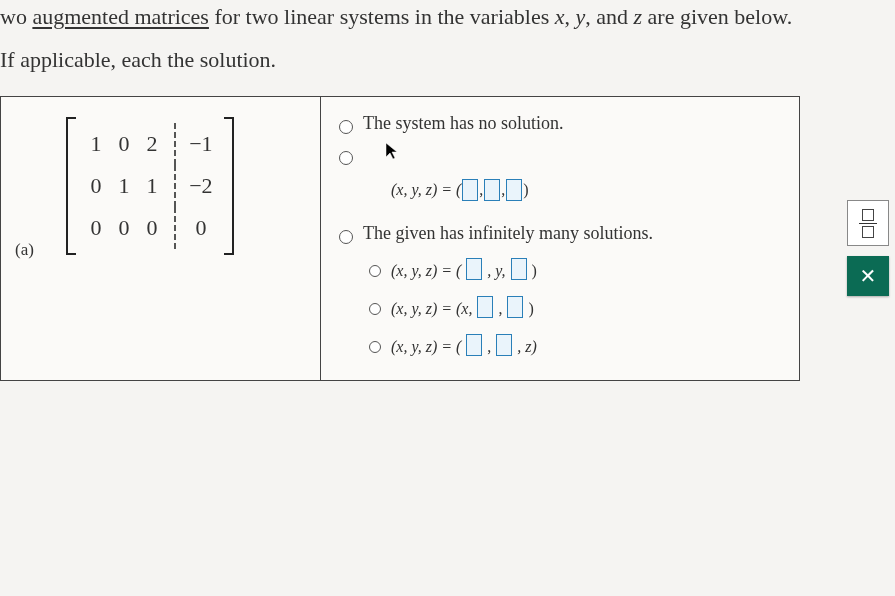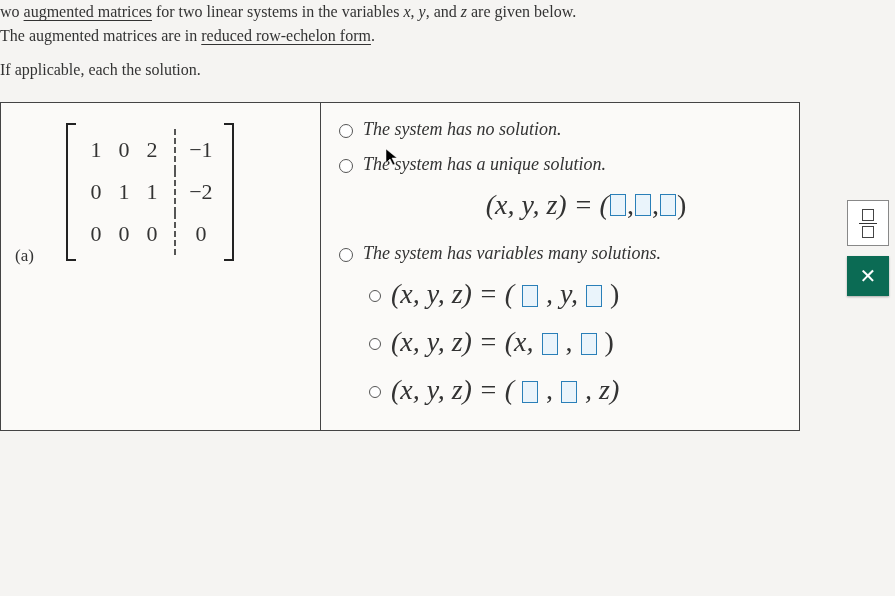--- a/index.html
+++ b/index.html
@@ -7,21 +7,21 @@
     margin: 0;
     padding: 0;
     font-family: Georgia, 'Times New Roman', serif;
     background: #f5f4f2;
     color: #333;
     width: 895px;
     height: 596px;
     overflow: hidden;
     position: relative;
   }
-  .intro { padding: 0 0 12px 0; font-size: 16px; line-height: 1.5; }
+  .intro { padding: 0 0 12px 0; font-size: 22px; line-height: 1.5; }
   .intro .u { text-decoration: underline; text-underline-offset: 3px; }
   .problem-box {
     border: 1px solid #444;
     display: flex;
     margin-top: 8px;
     width: 800px;
     background: #fbfaf8;
   }
   .left-cell {
     border-right: 1px solid #444;
@@ -49,29 +49,29 @@
   .mrows { padding: 6px 6px; }
   .mrow { display: flex; align-items: center; padding: 8px 0; }
   .mcell { width: 28px; text-align: center; }
   .mdash {
     width: 0;
     border-left: 2px dashed #555;
     align-self: stretch;
     margin: -8px 8px;
   }
   .aug { width: 34px; text-align: center; }
-  .opt { display: flex; align-items: center; margin: 6px 0 14px 0; font-style: italic; }
+  .opt { display: flex; align-items: flex-end; margin: 6px 0 14px 0; }
   .sub { margin-left: 30px; display: flex; align-items: center; margin-bottom: 16px; }
   .radio {
     width: 14px; height: 14px; border: 1.5px solid #555; border-radius: 50%;
     margin-right: 10px; margin-top: 3px; flex: 0 0 auto; background: #fff;
   }
   .radio.small { width: 12px; height: 12px; }
   .opt-text { font-size: 18px; }
-  .eq { font-family: 'Times New Roman', serif; font-style: normal; font-size: 28px; justify-content: center; }
+  .eq { font-family: 'Times New Roman', serif; font-style: normal; font-size: 16px; }
   .it { font-style: italic; }
   .blank {
     display: inline-block; width: 16px; height: 22px;
     border: 1px solid #2a7fb8; background: #eaf4fb;
     vertical-align: -4px; margin: 0 1px;
   }
   .cursor {
     position: absolute;
     pointer-events: none;
   }
@@ -94,23 +94,20 @@
     font-size: 20px; font-family: sans-serif;
     box-shadow: 0 1px 2px rgba(0,0,0,0.3);
   }
 </style>
 </head>
 <body>
 
 <div class="intro">
   <div>
     <span>wo </span><span class="u">augmented matrices</span><span> for two linear systems in the variables </span><span class="it">x</span><span>, </span><span class="it">y</span><span>, and </span><span class="it">z</span><span> are given below.</span>
-  </div>
-  <div>
-    <span>The augmented matrices are in </span><span class="u">reduced row-echelon form</span><span>.</span>
   </div>
   <div style="height:10px"></div>
   <div>If applicable, each the solution.</div>
 </div>
 
 <div class="problem-box">
   <div class="left-cell">
     <span class="part-label">(a)</span>
     <div class="matrix">
       <div class="bracket left"></div>
@@ -143,39 +140,38 @@
 
   <div class="right-cell">
 
     <div class="opt">
       <span class="radio"></span>
       <span class="opt-text">The system has no solution.</span>
     </div>
 
     <div class="opt" style="position:relative;">
       <span class="radio"></span>
-      <span class="opt-text">The system has a unique solution.</span>
       <svg class="cursor" style="left:46px;top:-6px;" width="16" height="20" viewBox="0 0 16 20">
           <path d="M1 1 L1 15 L5 11 L8 17 L10 16 L7 10 L12 10 Z" fill="#000" stroke="#fff" stroke-width="0.5"></path>
         </svg>
     </div>
 
     <div class="sub eq" style="margin-left:52px;margin-bottom:22px;">
       <span class="it">(x, y, z) = (</span>
       <span class="blank"></span>
       <span>, </span>
       <span class="blank"></span>
       <span>, </span>
       <span class="blank"></span>
       <span>)</span>
     </div>
 
     <div class="opt">
       <span class="radio"></span>
-      <span class="opt-text">The system has variables many solutions.</span>
+      <span class="opt-text">The given has infinitely many solutions.</span>
     </div>
 
     <div class="sub">
       <span class="radio small"></span>
       <span class="eq">
         <span class="it">(x, y, z) = (</span>
         <span class="blank"></span>
         <span class="it">, y, </span>
         <span class="blank"></span>
         <span>)</span>

